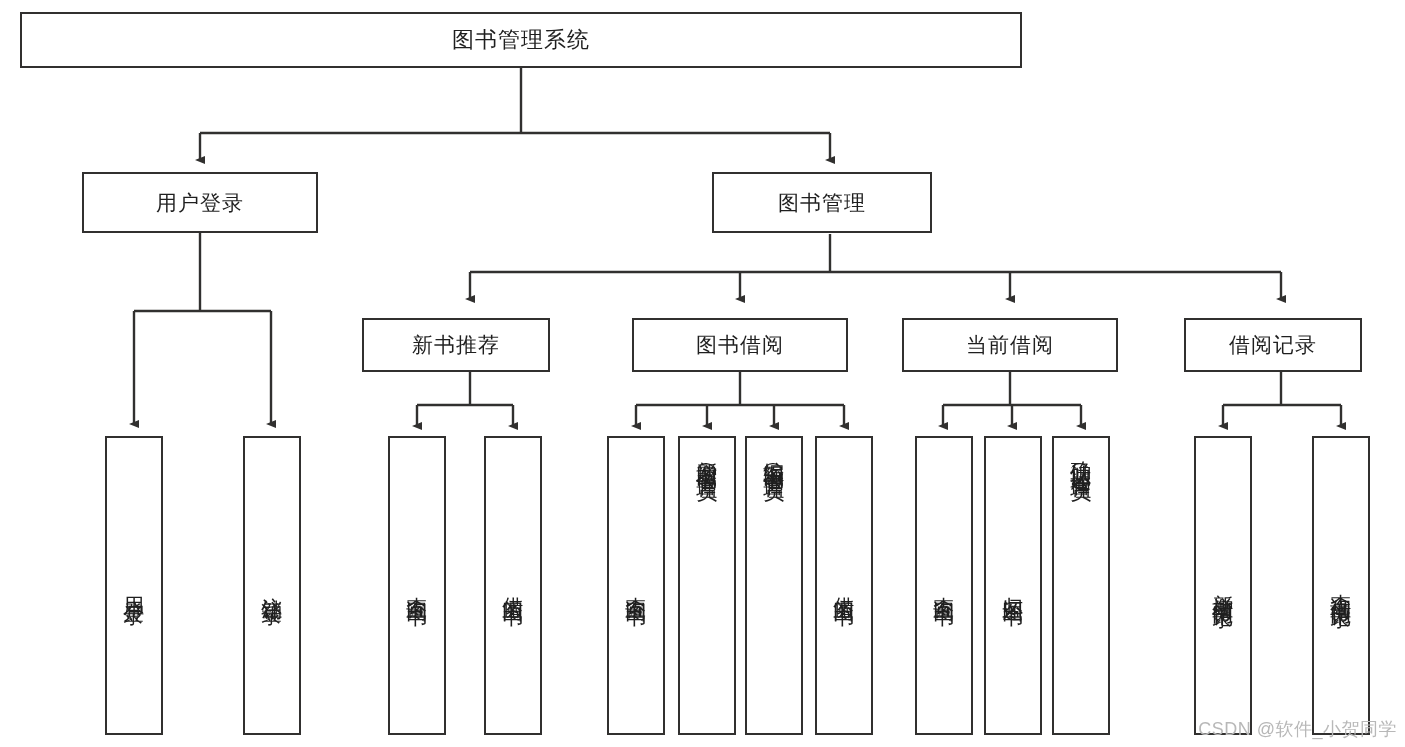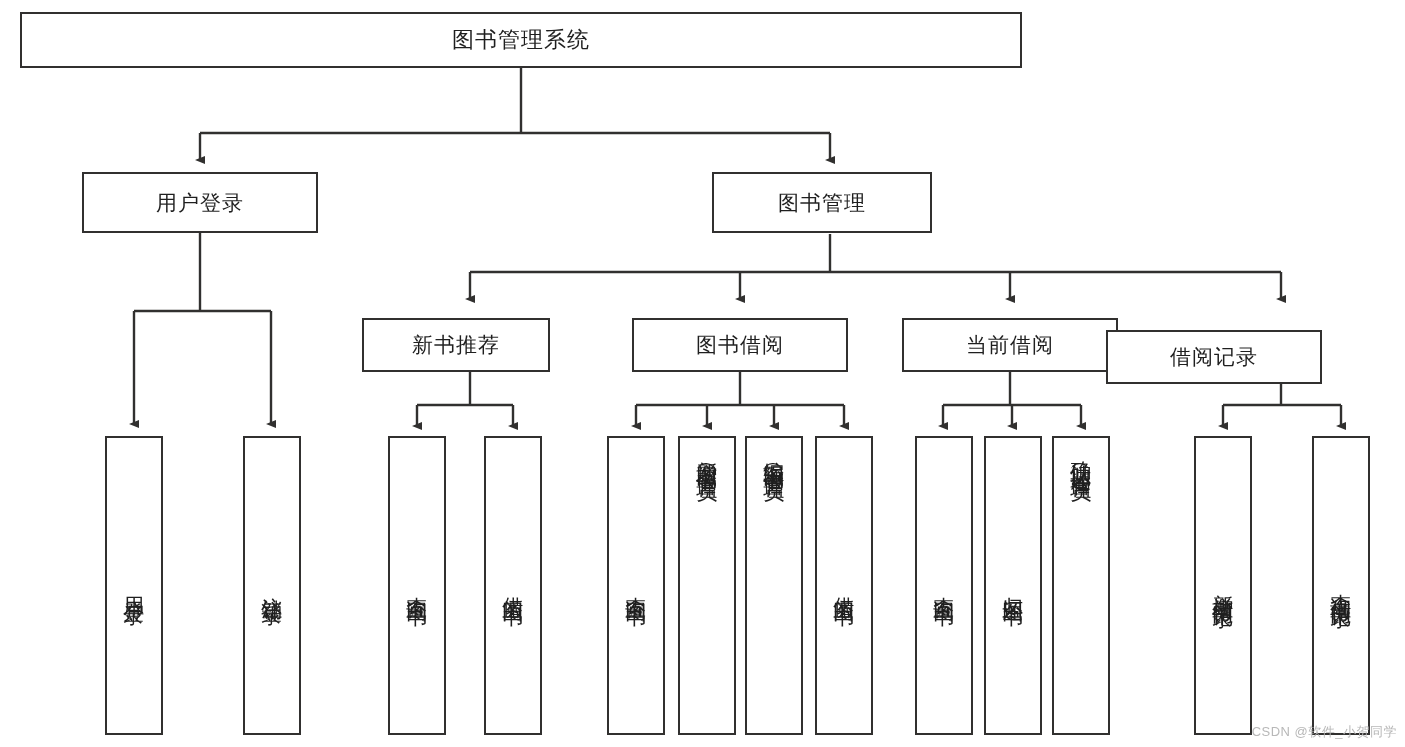--- a/index.html
+++ b/index.html
@@ -68,21 +68,21 @@
     justify-content: center;
   }
   .node.vert.topalign .vtext-wrap {
     align-items: flex-start;
     padding-top: 6px;
   }
   #watermark {
     position: absolute;
     right: 8px;
     bottom: 6px;
-    font-size: 13px;
+    font-size: 18px;
     color: #b8b8b8;
     letter-spacing: 0.5px;
     white-space: nowrap;
   }
 </style>
 </head>
 <body>
 
 <div id="canvas">
 
@@ -149,21 +149,21 @@
 
   <div class="node horiz" style="left:362px; top:318px; width:188px; height:54px;">
     <span>新书推荐</span>
   </div>
   <div class="node horiz" style="left:632px; top:318px; width:216px; height:54px;">
     <span>图书借阅</span>
   </div>
   <div class="node horiz" style="left:902px; top:318px; width:216px; height:54px;">
     <span>当前借阅</span>
   </div>
-  <div class="node horiz" style="left:1106px; top:318px; width:216px; height:54px;margin-top:12px;">
+  <div class="node horiz" style="left:1184px; top:318px; width:178px; height:54px;">
     <span>借阅记录</span>
   </div>
 
   <div class="node vert" style="left:105px; top:436px; width:58px; height:299px;">
     <span class="vtext-wrap">
         <span class="vtext">用户登录</span>
       </span>
   </div>
   <div class="node vert" style="left:243px; top:436px; width:58px; height:299px;">
     <span class="vtext-wrap">

